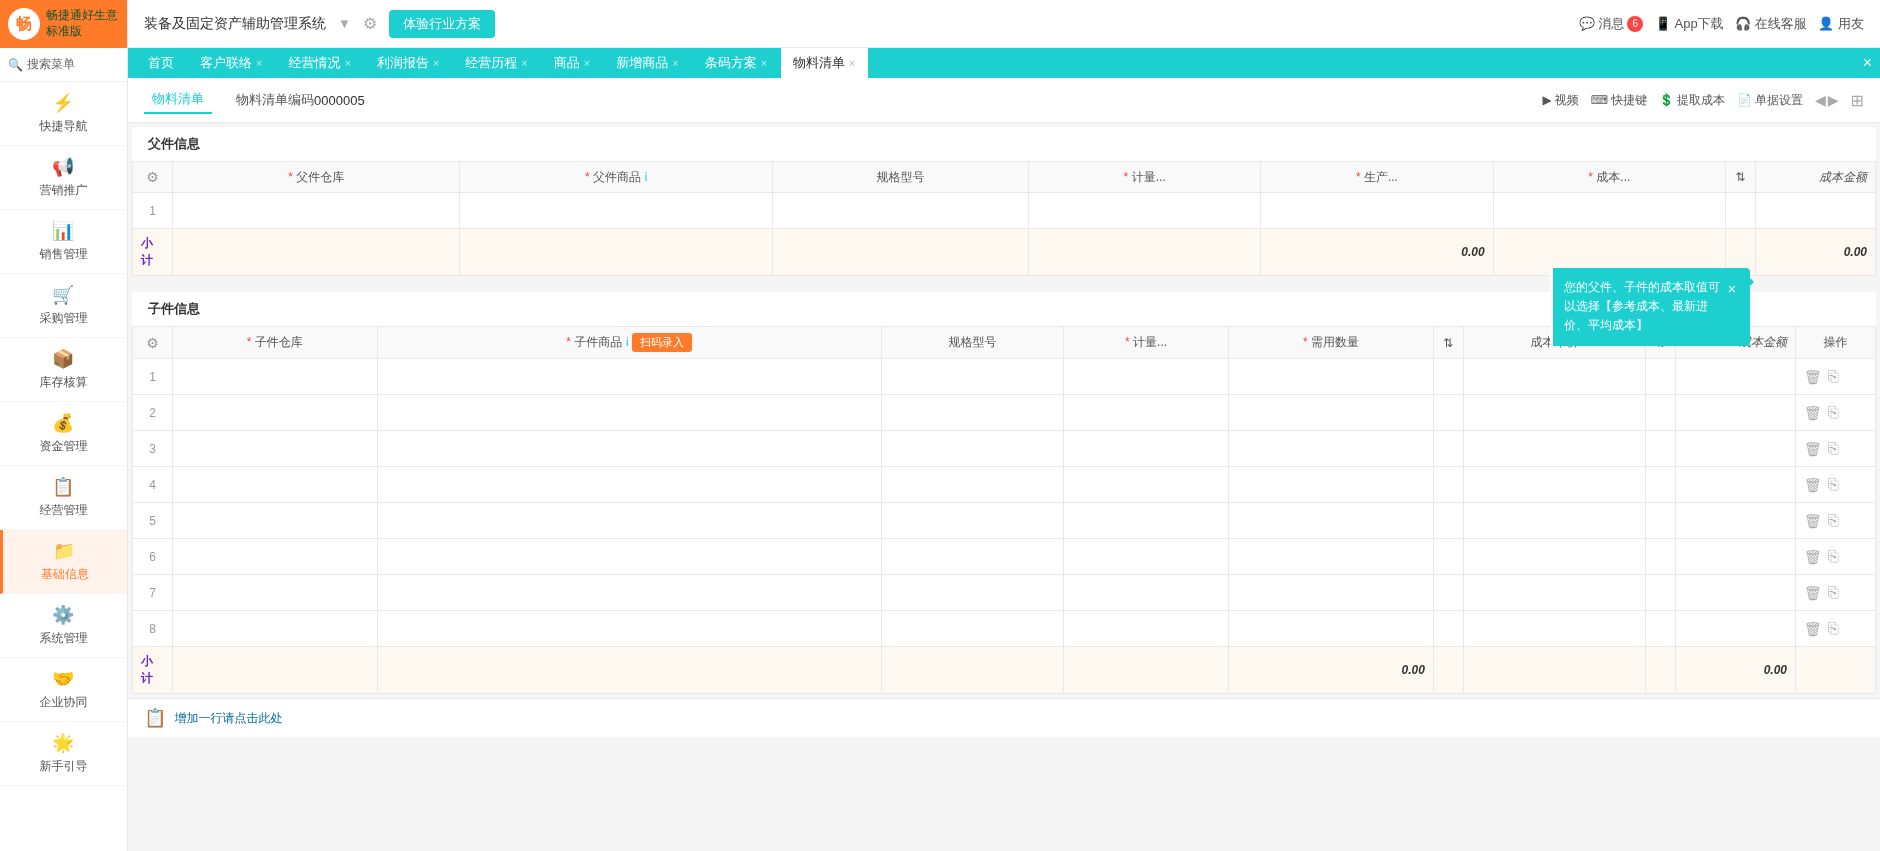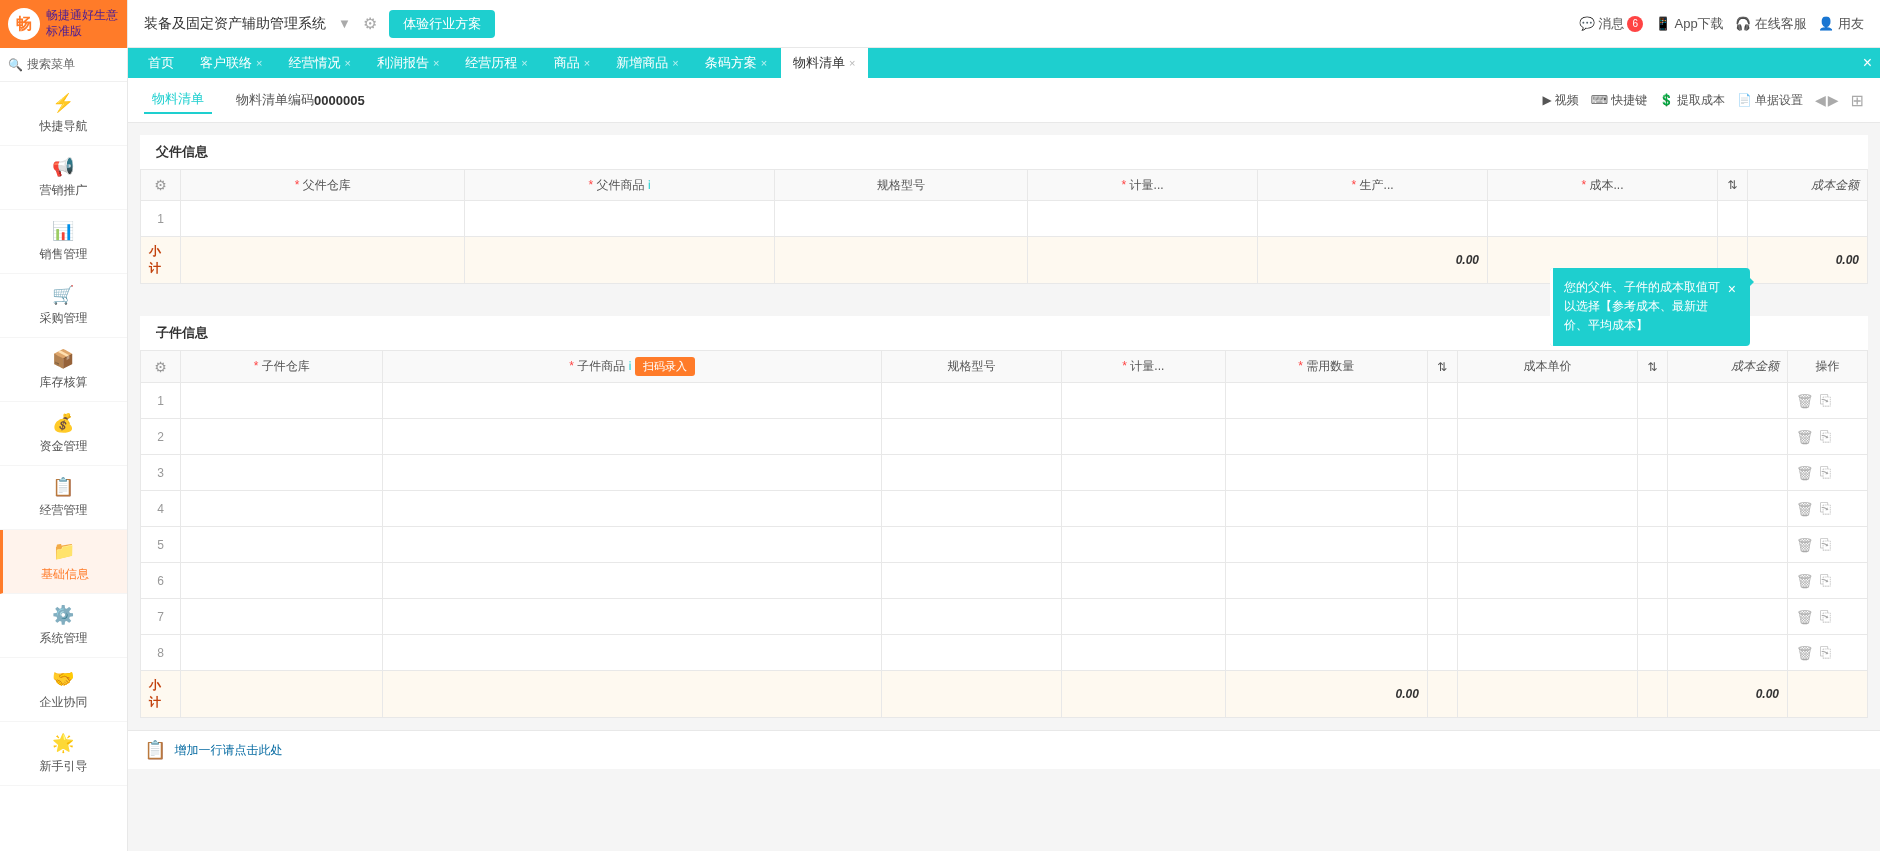--- a/index.html
+++ b/index.html
@@ -25,21 +25,21 @@
     .sidebar-logo-icon {
       width: 32px;
       height: 32px;
       background: #fff;
       border-radius: 50%;
       display: flex; align-items: center; justify-content: center;
       font-size: 16px;
       color: #ff7b29;
       font-weight: bold;
     }
-    .sidebar-logo-text { color: #4c1d95; font-size: 12px; line-height: 1.3; }
+    .sidebar-logo-text { color: #14532d; font-size: 12px; line-height: 1.3; }
     .sidebar-search {
       padding: 8px;
       border-bottom: 1px solid #f0f0f0;
       display: flex; align-items: center; gap: 4px;
       cursor: pointer;
     }
     .sidebar-search span { font-size: 12px; color: #666; }
     .sidebar-nav { flex: 1; overflow-y: auto; }
     .sidebar-item {
       display: flex;
@@ -125,21 +125,21 @@
     .sub-tab { padding: 4px 8px; cursor: pointer; font-size: 13px; color: #555; }
     .sub-tab.active { color: #1ecfcf; border-bottom: 2px solid #1ecfcf; }
     .sub-action { display: flex; align-items: center; gap: 3px; cursor: pointer; color: #555; font-size: 12px; }
     .nav-arrows { display: flex; gap: 2px; }
     .nav-arrow { cursor: pointer; color: #aaa; font-size: 14px; }
 
     
     .content { flex: 1; overflow-y: auto; background: #f5f5f5; padding: 0; }
 
     
-    .section { background: #fff; margin: 12px; padding: 0; }
+    .section { background: #fff; margin: 4px; padding: 0; }
     .section-header {
       padding: 8px 16px;
       font-weight: bold;
       font-size: 13px;
       color: #333;
       background: #fff;
     }
 
     
     .data-table { width: 100%; border-collapse: collapse; font-size: 12px; }
@@ -152,21 +152,21 @@
       white-space: nowrap;
     }
     .data-table td {
       border: 1px solid #e8e8e8;
       padding: 6px 8px;
       color: #333;
       height: 36px;
     }
     .data-table .row-num { color: #999; text-align: center; width: 40px; }
     .data-table .subtotal-row td { background: #fef9f0; font-weight: bold; }
-    .data-table .subtotal-label { color: #c2410c; }
+    .data-table .subtotal-label { color: #6d28d9; }
     .gear-icon { color: #999; font-size: 14px; }
     .required-star { color: #ff4444; }
     .scan-btn {
       background: #ff7b29;
       color: #fff;
       border: none;
       border-radius: 3px;
       padding: 2px 8px;
       font-size: 11px;
       cursor: pointer;
@@ -340,21 +340,21 @@
       <span>物料清单</span>
       <span class="nav-tab-close" style="color:#999;">×</span>
     </div>
     <div class="nav-close-all">×</div>
   </div>
 
   <div class="sub-header">
     <div class="sub-tab active">物料清单</div>
     <div class="sub-tab" style="display:flex; align-items:center;">
       <span>物料清单编码</span>
-      <span style="color:#333; font-weight:bold;">0000005</span>
+      <span style="color:#333; font-weight:normal;">0000005</span>
     </div>
     <div class="sub-header-actions">
       <div class="sub-action">
         <span>▶</span>
         <span>视频</span>
       </div>
       <div class="sub-action">
         <span>⌨</span>
         <span>快捷键</span>
       </div>

